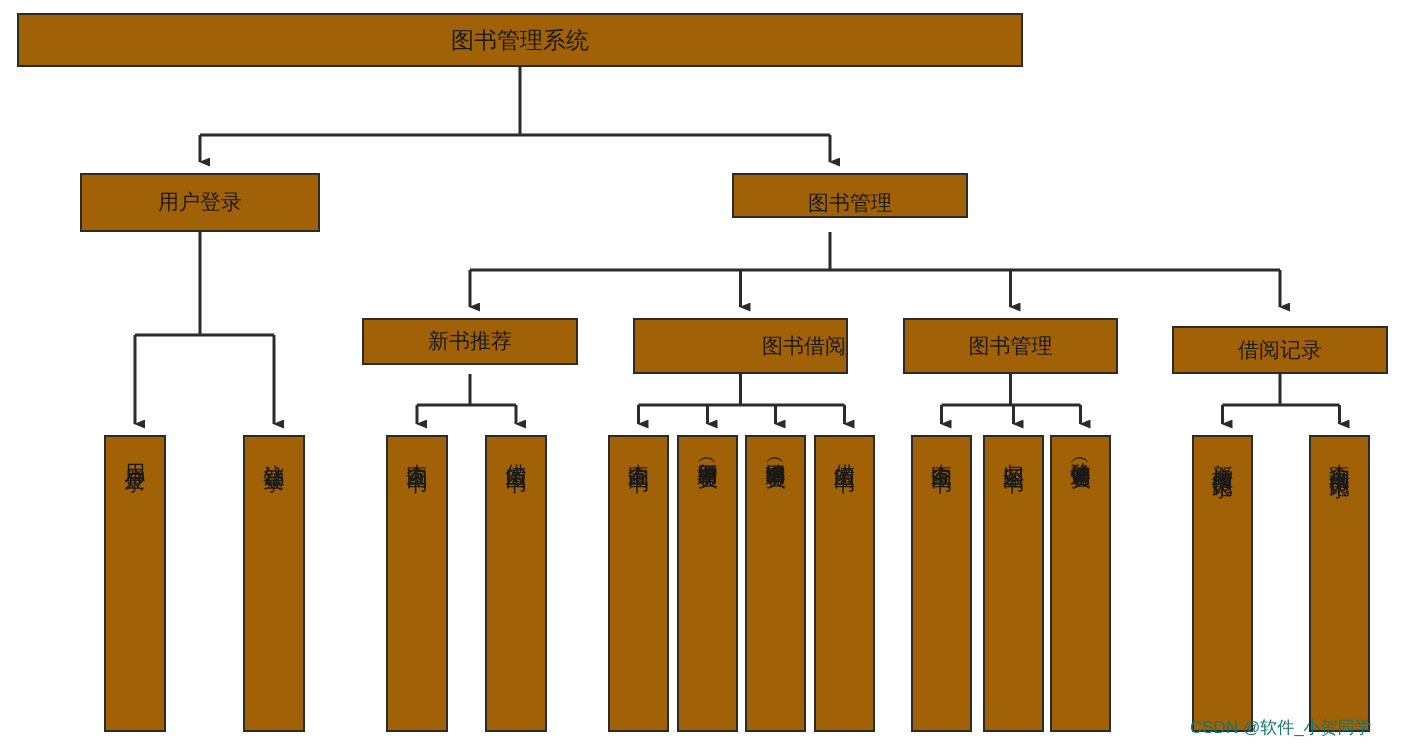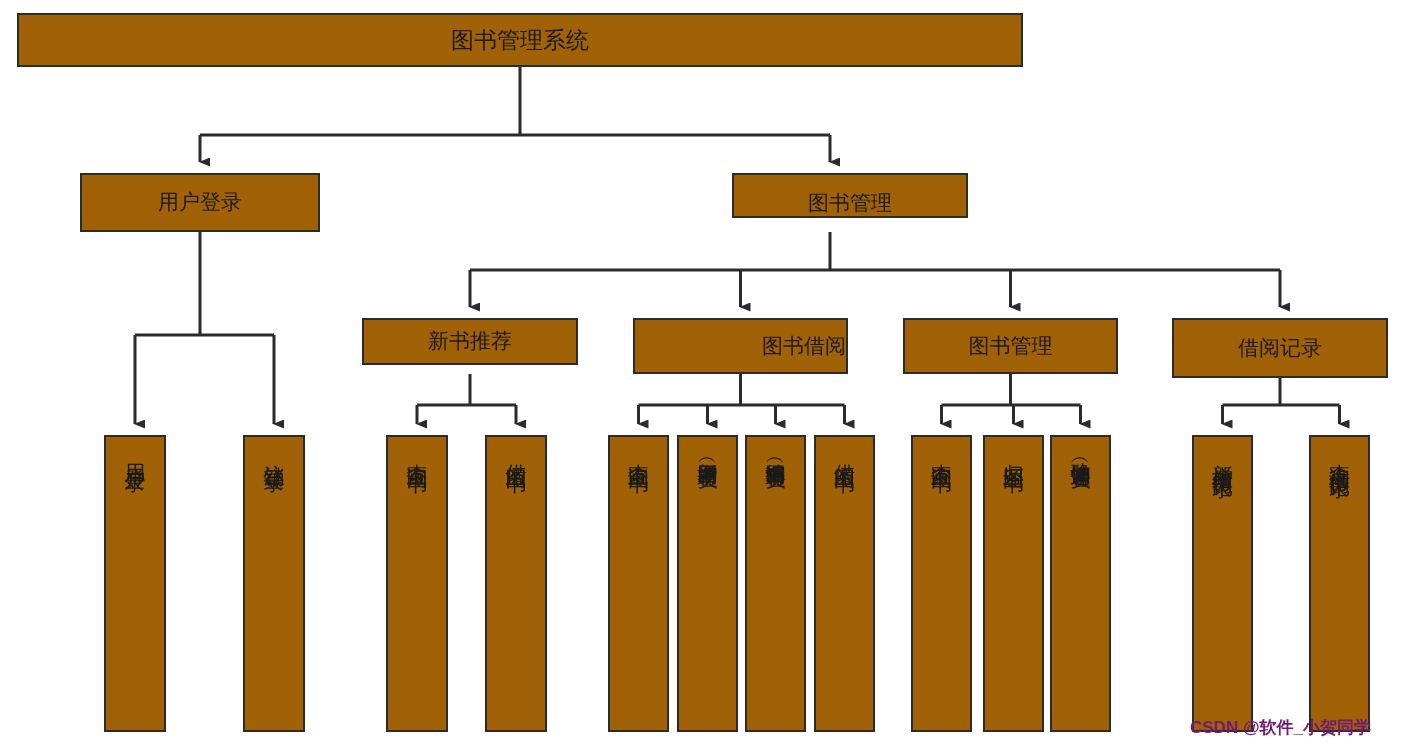--- a/index.html
+++ b/index.html
@@ -55,25 +55,24 @@
     letter-spacing: 3px;
     line-height: 1.05;
     white-space: pre;
   }
   .leaf.tall-text .node-label {
     font-size: 20px;
     letter-spacing: 1px;
   }
   .watermark {
     position: absolute;
-    color: #701a75;
+    color: #0f766e;
     font-size: 17px;
     white-space: nowrap;
     pointer-events: none;
-    font-weight: bold;
   }
 </style>
 </head>
 <body>
 
 <div id="stage">
 
   <svg id="diagram-svg" viewBox="0 0 1405 747">
     <defs>
       <marker id="arrowhead" markerWidth="9" markerHeight="11" refX="4.5" refY="10" orient="auto" markerUnits="userSpaceOnUse">
@@ -129,21 +128,21 @@
       </div>
       <div class="node-box lvl2" style="left: 362px; top: 318px; width: 216px; height: 47px;">
         <span class="node-label">新书推荐</span>
       </div>
       <div class="node-box lvl2" style="left: 633px; top: 318px; width: 215px; height: 56px; justify-content: flex-end;">
         <span class="node-label">图书借阅</span>
       </div>
       <div class="node-box lvl2" style="left: 903px; top: 318px; width: 215px; height: 56px;">
         <span class="node-label">图书管理</span>
       </div>
-      <div class="node-box lvl2" style="left: 1172px; top: 318px; width: 216px; height: 60px;">
+      <div class="node-box lvl2" style="left: 1172px; top: 326px; width: 216px; height: 48px;">
         <span class="node-label">借阅记录</span>
       </div>
       <div class="node-box leaf" style="left: 104px; top: 435px; width: 62px; height: 297px;">
         <span class="node-label">用户登录</span>
       </div>
       <div class="node-box leaf" style="left: 243px; top: 435px; width: 62px; height: 297px;">
         <span class="node-label">注销登录</span>
       </div>
       <div class="node-box leaf" style="left: 386px; top: 435px; width: 62px; height: 297px;">
         <span class="node-label">查询图书</span>

